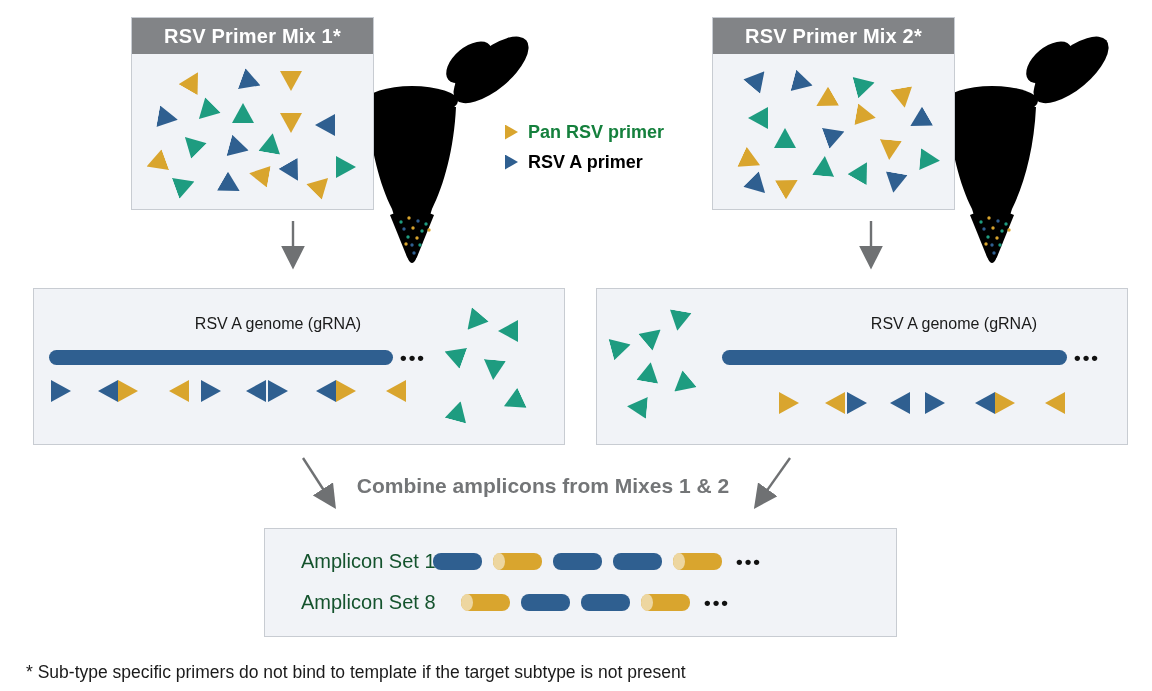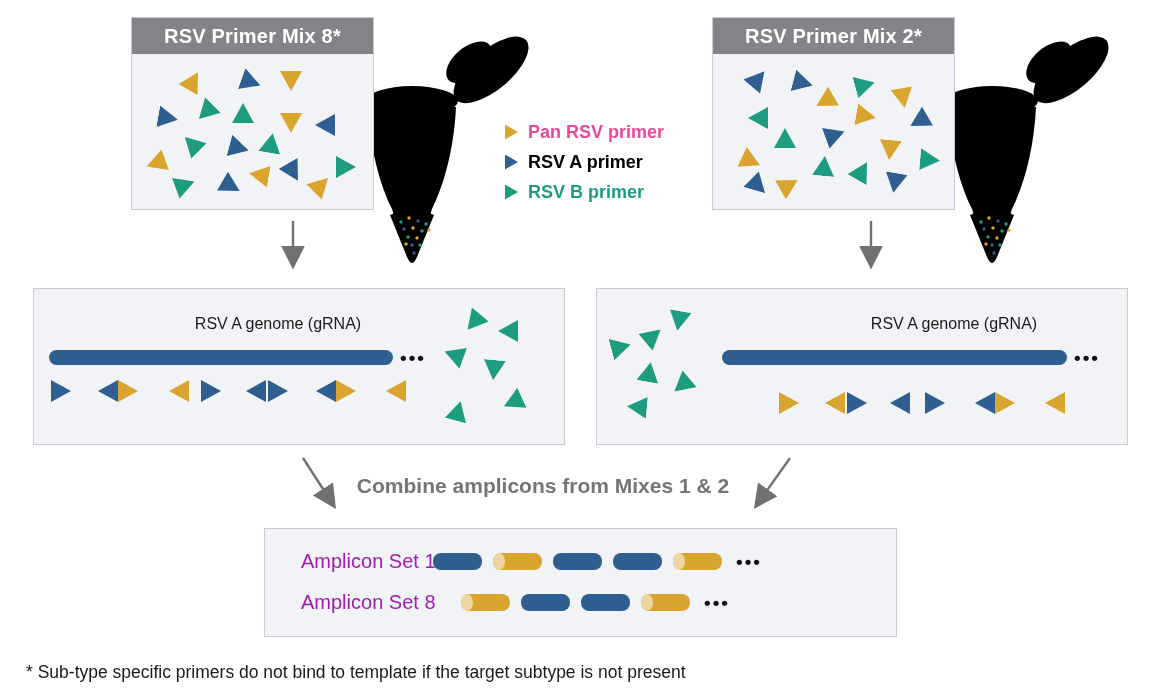--- a/index.html
+++ b/index.html
@@ -38,21 +38,21 @@
   .dots{font-weight:bold;color:#111;font-size:19px;letter-spacing:2px;line-height:12px;white-space:nowrap;}
   .gdots{position:absolute;}
 
   
   .combine-label{position:absolute;left:543px;top:474px;transform:translateX(-50%);
                  font-size:21px;font-weight:bold;color:var(--combine_text);white-space:nowrap;z-index:2;}
 
   
   .amp-box{position:absolute;left:264px;top:528px;width:631px;height:107px;
            background:var(--box_bg);border:1px solid var(--box_border);z-index:2;}
-  .amp-label{position:absolute;left:36px;font-size:20px;color:#a21caf;white-space:nowrap;}
+  .amp-label{position:absolute;left:36px;font-size:20px;color:#14532d;white-space:nowrap;}
   .amp-row{position:absolute;display:flex;gap:11px;align-items:center;height:17px;}
   .amp-bar{width:49px;height:17px;border-radius:8px;position:relative;flex:0 0 auto;}
   .amp-cap{position:absolute;left:0;top:0;width:12px;height:17px;border-radius:50%;background:var(--gold_cap);}
   .amp-dots{margin-left:3px;}
 
   .footnote{position:absolute;left:26px;top:662px;font-size:17.5px;color:#1a1a1a;white-space:nowrap;}
 </style>
 </head>
 <body>
 
@@ -92,21 +92,21 @@
 </svg>
 
 <svg class="tube" style="left:360px;top:29px">
     <use href="#tube-sym"></use>
   </svg>
 <svg class="tube" style="left:940px;top:29px">
     <use href="#tube-sym"></use>
   </svg>
 
 <div class="mix-box" style="left:131px;top:17px">
-  <div class="mix-header">RSV Primer Mix 8*</div>
+  <div class="mix-header">RSV Primer Mix 1*</div>
   <div class="mix-body">
       <div class="tri" style="left: 51px; top: 16px; background: rgb(217, 165, 46); transform: rotate(-60deg);"></div>
       <div class="tri" style="left: 109px; top: 17px; background: rgb(47, 95, 144); transform: rotate(20deg);"></div>
       <div class="tri" style="left: 149px; top: 16px; background: rgb(217, 165, 46); transform: rotate(90deg);"></div>
       <div class="tri" style="left: 26px; top: 53px; background: rgb(47, 95, 144); transform: rotate(10deg);"></div>
       <div class="tri" style="left: 64px; top: 47px; background: rgb(30, 156, 128); transform: rotate(135deg);"></div>
       <div class="tri" style="left: 101px; top: 48px; background: rgb(30, 156, 128); transform: rotate(-90deg);"></div>
       <div class="tri" style="left: 149px; top: 58px; background: rgb(217, 165, 46); transform: rotate(90deg);"></div>
       <div class="tri" style="left: 183px; top: 60px; background: rgb(47, 95, 144); transform: rotate(180deg);"></div>
       <div class="tri" style="left: 50px; top: 79px; background: rgb(30, 156, 128); transform: rotate(-135deg);"></div>
@@ -142,29 +142,25 @@
       <div class="tri" style="left: 139px; top: 106px; background: rgb(30, 156, 128); transform: rotate(-60deg);"></div>
       <div class="tri" style="left: 172px; top: 118px; background: rgb(47, 95, 144); transform: rotate(100deg);"></div>
       <div class="tri" style="left: 35px; top: 121px; background: rgb(47, 95, 144); transform: rotate(45deg);"></div>
       <div class="tri" style="left: 66px; top: 120px; background: rgb(217, 165, 46); transform: rotate(-30deg);"></div>
     </div>
 </div>
 
 <div class="legend">
   <div class="legend-row">
     <span class="legend-tri" style="background: rgb(217, 165, 46);"></span>
-    <span class="legend-label" style="color: #ec4899;">Pan RSV primer</span>
+    <span class="legend-label" style="color: #15803d;">Pan RSV primer</span>
   </div>
   <div class="legend-row">
     <span class="legend-tri" style="background: rgb(47, 95, 144);"></span>
     <span class="legend-label" style="color: #000000;">RSV A primer</span>
-  </div>
-  <div class="legend-row">
-    <span class="legend-tri" style="background: rgb(30, 156, 128);"></span>
-    <span class="legend-label" style="color: rgb(30, 156, 128);">RSV B primer</span>
   </div>
 </div>
 
 <svg class="arrows" width="1152" height="691">
   <defs>
     <marker id="ah" markerWidth="12" markerHeight="10" refX="8.5" refY="5" orient="auto">
       <path d="M0,0 L10,5 L0,10 Z" fill="var(--arrow_gray, #6F7173)"></path>
     </marker>
   </defs>
   <line x1="293" y1="221" x2="293" y2="266" marker-end="url(#ah)"></line>

